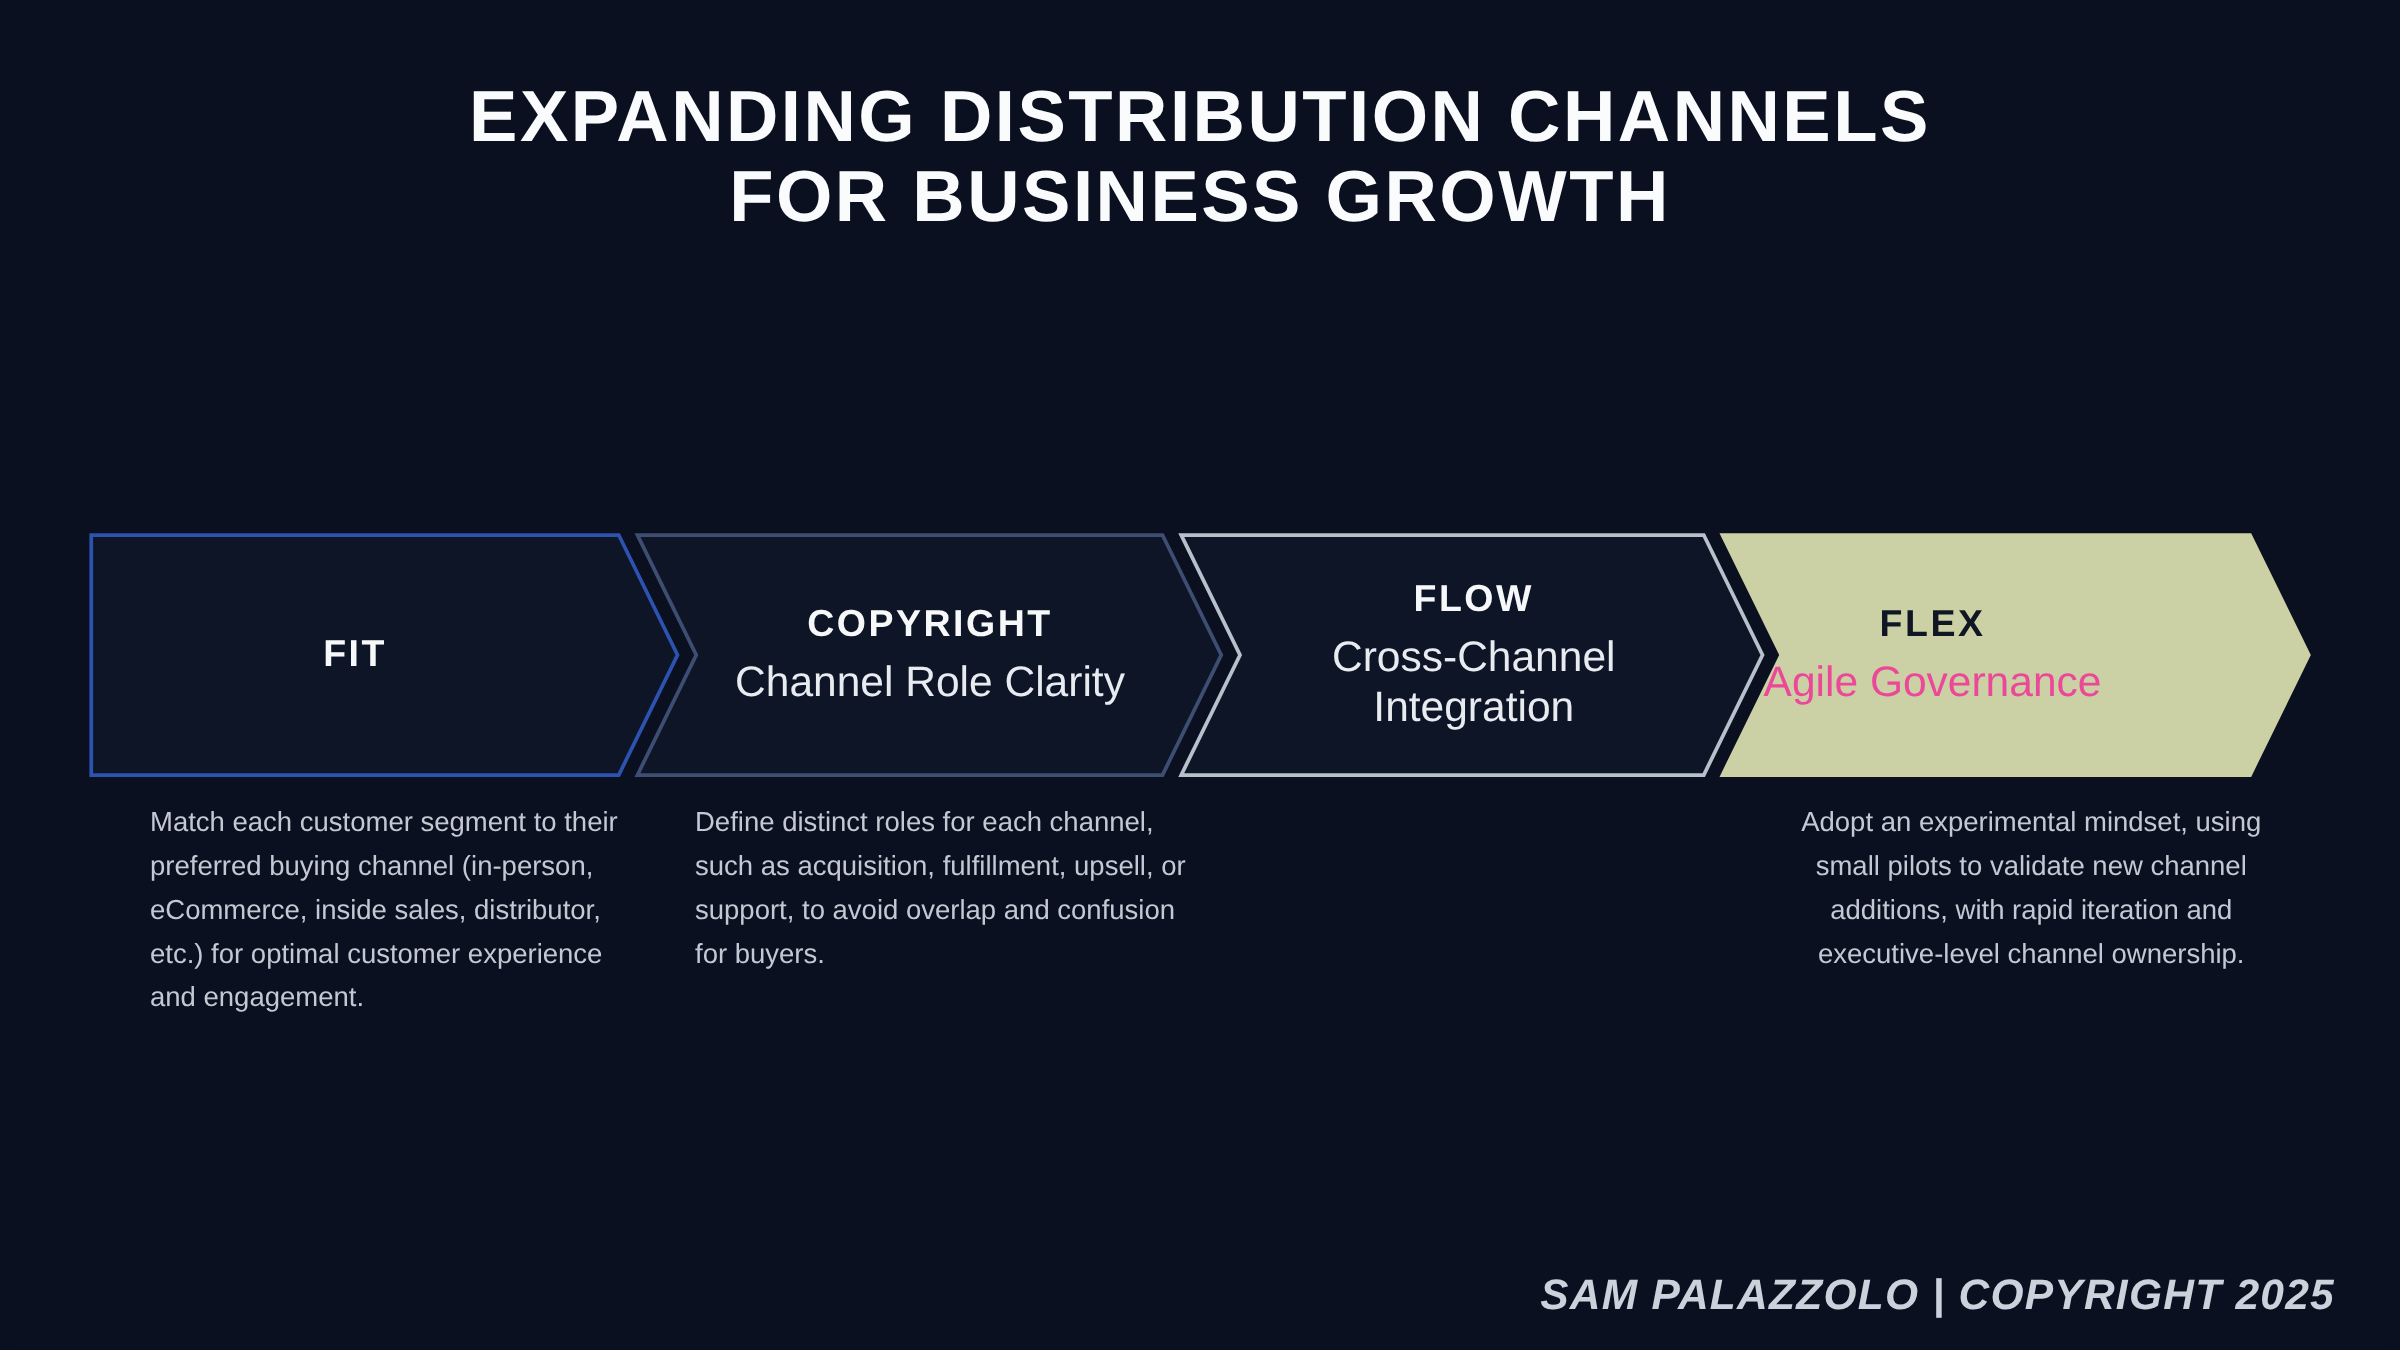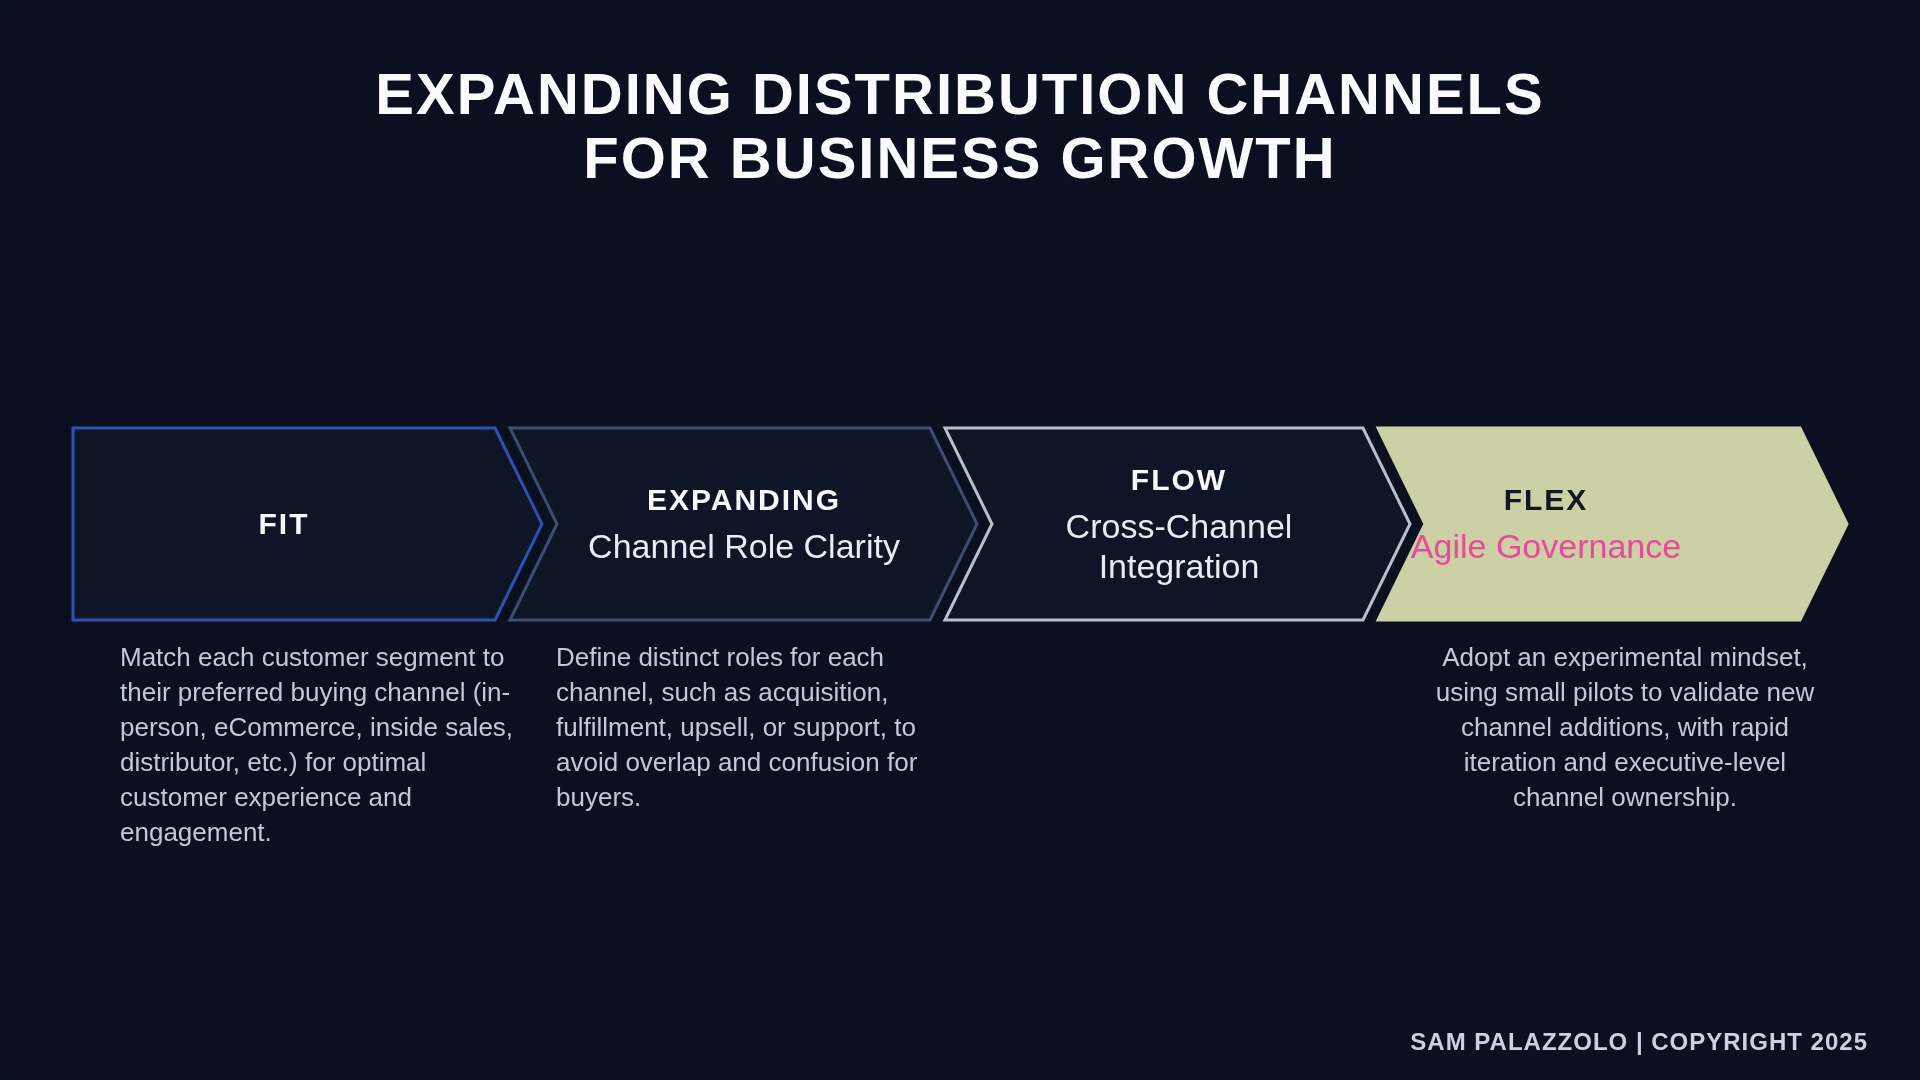--- a/index.html
+++ b/index.html
@@ -71,38 +71,39 @@
   .stage-text.s3 .stage-subtitle { max-width: 310px; }
   .stage-text.dark .stage-label    { color: #101623; }
   .stage-text.dark .stage-subtitle { color: #ec4899; }
 
   
   .stage-desc {
     position: absolute;
     top: 640px;
     width: 396px;
     font-weight: 300;
-    font-size: 26px;
+    font-size: 22px;
     line-height: 35px;
     color: #c3c9d3;
   }
   .stage-desc.d1 { left: 120px; }
   .stage-desc.d2 { left: 556px; }
   .stage-desc.d3 { left: 990px; }
   .stage-desc.d4 { left: 1427px; text-align: center; }
 
   
   .footer {
     position: absolute;
     right: 52px;
     bottom: 24px;
     font-weight: 700;
-    font-size: 24px;
+    font-size: 34px;
     letter-spacing: 1px;
     color: #ccd2db;
+    font-style: italic;
   }
 </style>
 </head>
 <body>
 
 <div class="canvas">
 
   <div class="title">
     <div>EXPANDING DISTRIBUTION CHANNELS</div>
     <div>FOR BUSINESS GROWTH</div>
@@ -113,21 +114,21 @@
     <polygon points="510,428 930,428 977,524 930,620 510,620 557,524" stroke-width="3" stroke="#3e4e72" fill="#0d1526"></polygon>
     <polygon points="945,428 1363,428 1410,524 1363,620 945,620 992,524" stroke-width="3" stroke="#b7c1cb" fill="#0d1526"></polygon>
     <polygon points="1378,428 1800,428 1847,524 1800,620 1378,620 1425,524" stroke-width="3" stroke="#cbd1a4" fill="#cbd1a4"></polygon>
   </svg>
 
   <div class="stage-text s1">
     <div class="stage-label">FIT</div>
   </div>
 
   <div class="stage-text s2">
-    <div class="stage-label">EXPANDING</div>
+    <div class="stage-label">COPYRIGHT</div>
     <div class="stage-subtitle">Channel Role Clarity</div>
   </div>
 
   <div class="stage-text s3">
     <div class="stage-label">FLOW</div>
     <div class="stage-subtitle">Cross-Channel Integration</div>
   </div>
 
   <div class="stage-text s4 dark">
     <div class="stage-label">FLEX</div>

